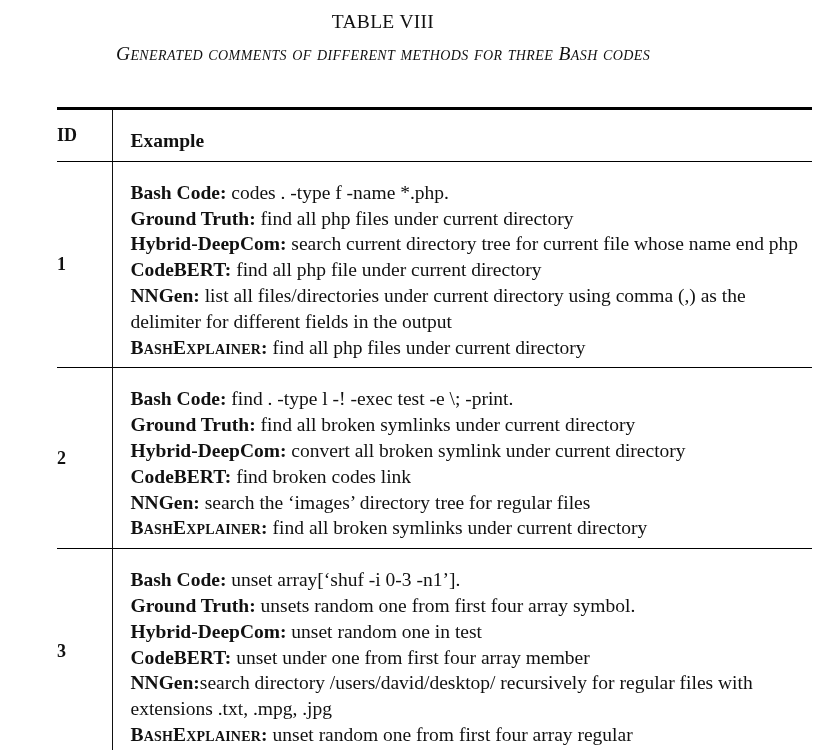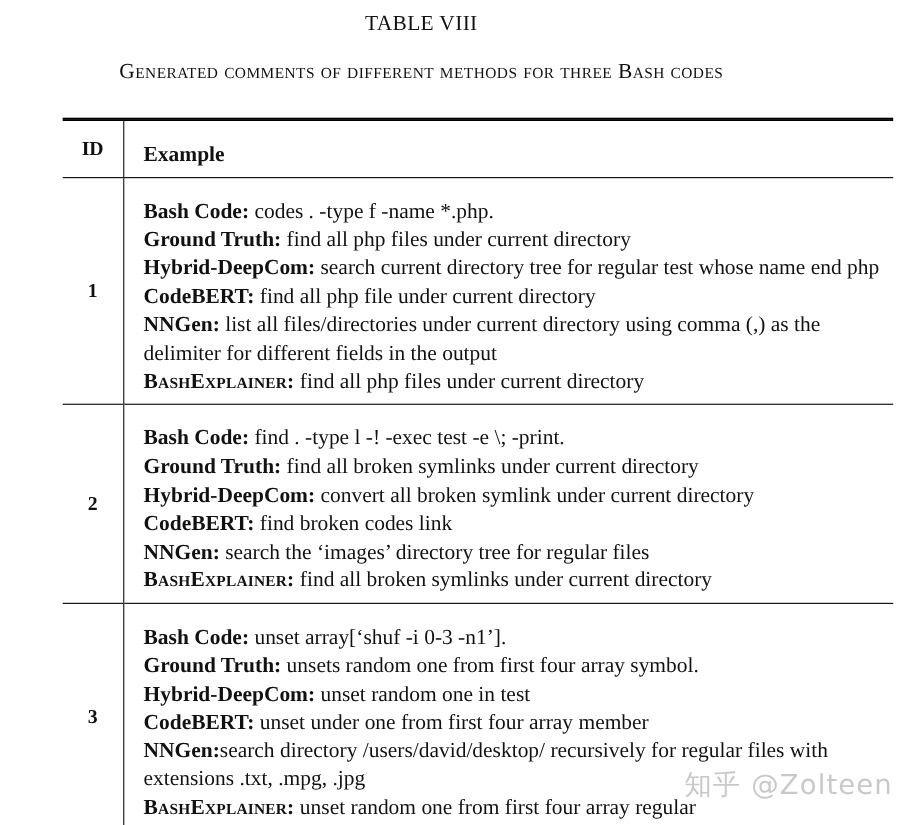--- a/index.html
+++ b/index.html
@@ -35,21 +35,22 @@
   }
   .caption-number {
     font-variant: normal;
   }
   .smallcaps {
     font-variant: small-caps;
     letter-spacing: 0.4px;
   }
   .caption-sub {
     max-width: 720px;
-    margin: 16px auto;
+    margin: 4px auto;
+    font-style: italic;
   }
 
   
   .table-wrap {
     position: absolute;
     left: 57px;
     top: 107px;
     width: 755px;
   }
   table.tbl {
@@ -76,21 +77,20 @@
     box-sizing: border-box;
   }
   .rule-single {
     border-top: 1.6px solid #000;
     height: 0px;
     width: 755px;
   }
 
   td.id-cell {
     width: 55px;
-    text-align: center;
     vertical-align: middle;
     font-weight: bold;
     font-size: 18px;
     padding: 0;
   }
   td.ex-cell {
     border-left: 1.6px solid #111;
     padding: 18px 0 7px 18px;
     vertical-align: top;
   }
@@ -160,21 +160,21 @@
       <colgroup>
         <col class="c-id">
         <col class="c-ex">
       </colgroup>
       <tbody id="rows-mount">
           <tr>
             <td class="id-cell">1</td>
             <td class="ex-cell">
               <div class="line wrapline"><span class="lbl">Bash Code:</span><span> codes . -type f -name *.php.</span></div>
               <div class="line wrapline"><span class="lbl">Ground Truth:</span><span> find all php files under current directory</span></div>
-              <div class="line wrapline"><span class="lbl">Hybrid-DeepCom:</span><span> search current directory tree for regular test whose name end php</span></div>
+              <div class="line wrapline"><span class="lbl">Hybrid-DeepCom:</span><span> search current directory tree for current file whose name end php</span></div>
               <div class="line wrapline"><span class="lbl">CodeBERT:</span><span> find all php file under current directory</span></div>
               <div class="line wrapline"><span class="lbl">NNGen:</span><span> list all files/directories under current directory using comma (,) as the delimiter for different fields in the output</span></div>
               <div class="line wrapline"><span class="lbl-sc">BashExplainer:</span><span> find all php files under current directory</span></div>
             </td>
           </tr>
           <tr>
             <td colspan="2" style="padding: 0px; border-top: 1.6px solid rgb(0, 0, 0); height: 0px;"></td>
           </tr>
           <tr>
             <td class="id-cell">2</td>
@@ -200,15 +200,14 @@
               <div class="line wrapline"><span class="lbl">NNGen:</span><span>search directory /users/david/desktop/ recursively for regular files with extensions .txt, .mpg, .jpg</span></div>
               <div class="line wrapline"><span class="lbl-sc">BashExplainer:</span><span> unset random one from first four array regular</span></div>
             </td>
           </tr>
         </tbody>
     </table>
 
     <div class="rule-double-bottom"></div>
   </div>
 
-  <div class="watermark">知乎 @Zolteen</div>
 
 </div>
 
 </body></html>

